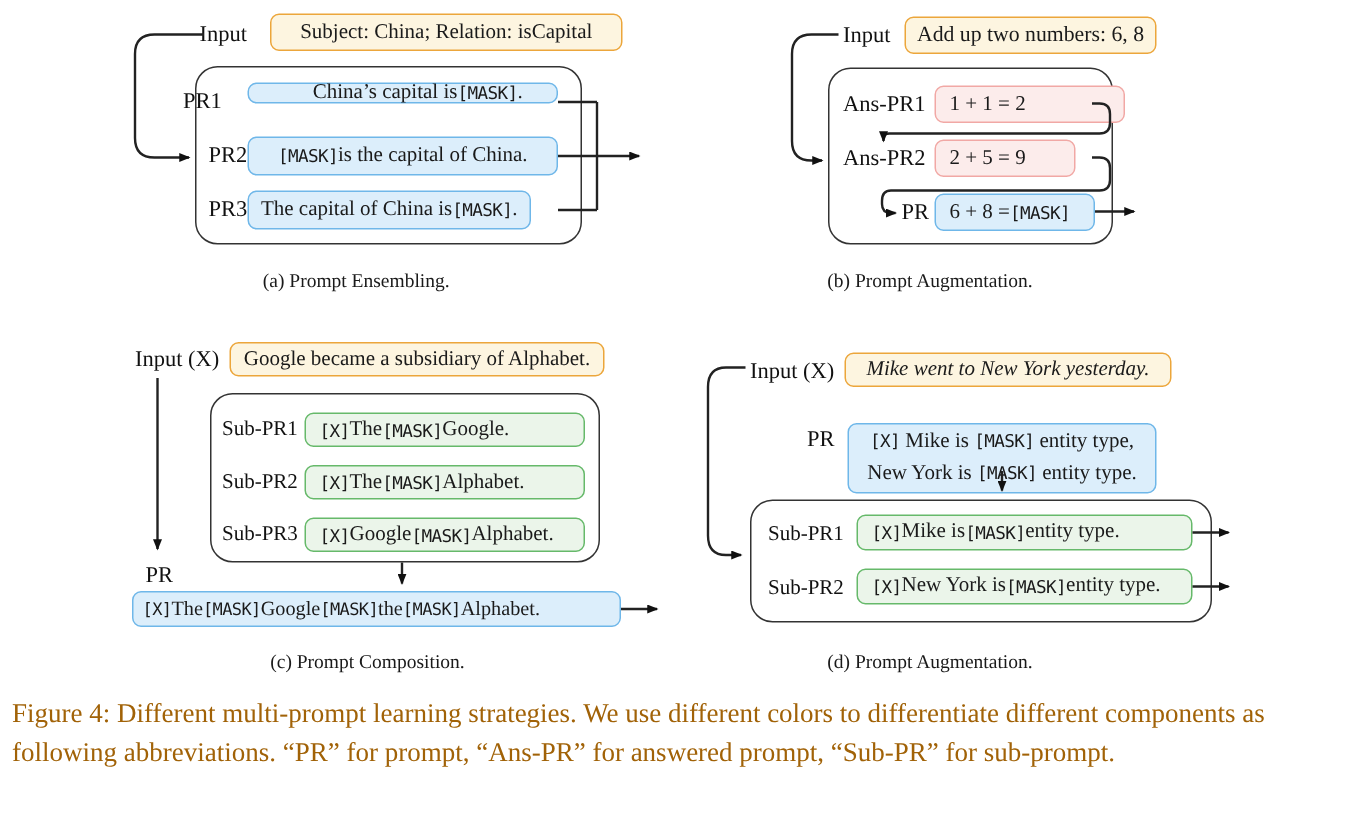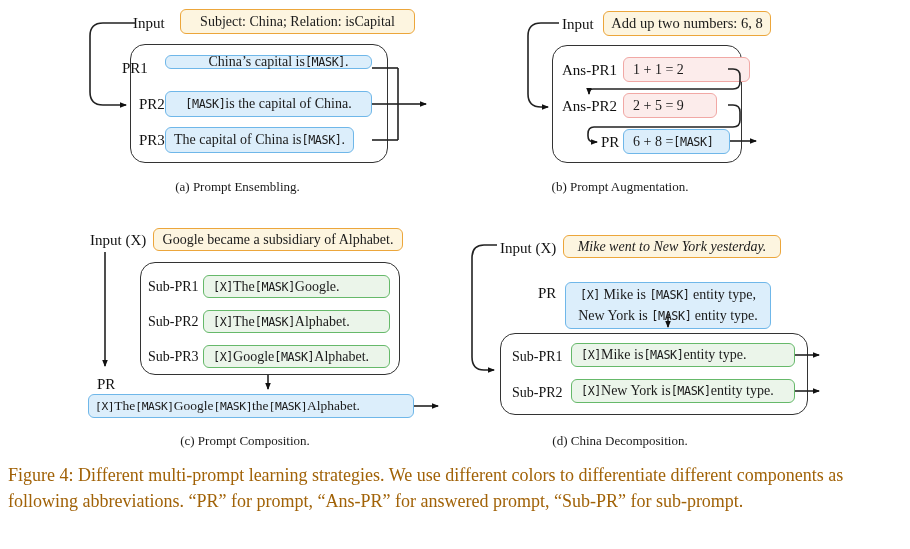--- a/index.html
+++ b/index.html
@@ -101,21 +101,21 @@
   </div>
 
   <div class="container-box" style="left:500px;top:333px;width:308px;height:82px;"></div>
 
   <div class="lbl" style="left:512px;top:349px;font-size:14px;">Sub-PR1</div>
   <div class="box sub-style left" style="left:571px;top:343px;width:224px;height:24px;"><span class="mono">[X]</span> Mike is <span class="mono">[MASK]</span> entity type.</div>
 
   <div class="lbl" style="left:512px;top:385px;font-size:14px;">Sub-PR2</div>
   <div class="box sub-style left" style="left:571px;top:379px;width:224px;height:24px;"><span class="mono">[X]</span> New York is <span class="mono">[MASK]</span> entity type.</div>
 
-  <div class="panel-caption" style="left:490px;top:433px;width:260px;">(d) China Decomposition.</div>
+  <div class="panel-caption" style="left:490px;top:433px;width:260px;">(d) Prompt Augmentation.</div>
 
   <svg id="arrows" width="910" height="549" viewBox="0 0 910 549">
     <defs>
       <marker id="ah" markerWidth="8" markerHeight="6" refX="6.5" refY="3" orient="auto" markerUnits="userSpaceOnUse">
         <path d="M0,0 L7.5,3 L0,6 Z" fill="#111"></path>
       </marker>
     </defs>
     <g stroke="#222" stroke-width="1.6" fill="none">
 
       <path d="M 136,23 H 103 Q 90,23 90,36 V 92 Q 90,105 103,105 H 126" marker-end="url(#ah)"></path>

